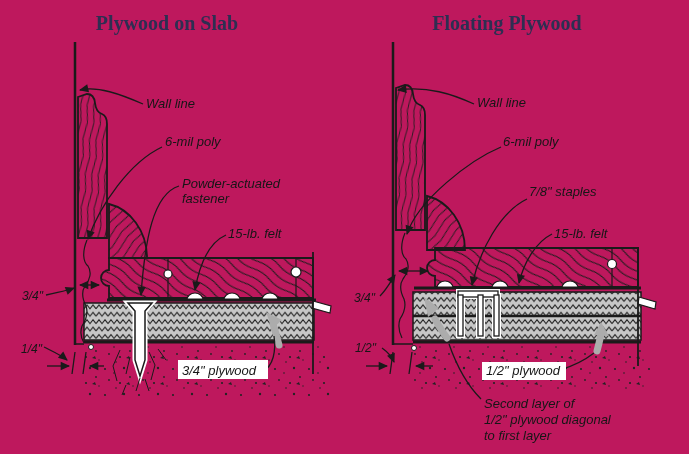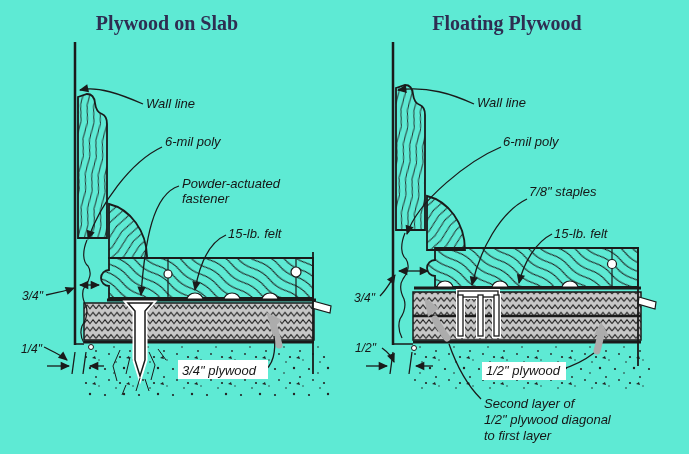--- a/index.html
+++ b/index.html
@@ -1,16 +1,16 @@
 <!DOCTYPE html>
 <html><head>
 <meta charset="utf-8">
 <style>
   html,body{margin:0;padding:0;background:#ffffff;}
-  .stage{position:relative;width:689px;height:454px;background:#5eead4;overflow:hidden;}
+  .stage{position:relative;width:689px;height:454px;background:#be185d;overflow:hidden;}
   svg{display:block;}
   .title{font:bold 20px "Liberation Serif", serif;fill:#2e2e52;}
   .lbl{font:italic 13px "Liberation Sans", sans-serif;fill:#161616;}
   .dim{font:italic 12px "Liberation Sans", sans-serif;fill:#161616;}
   .ln{stroke:#1a1a1a;fill:none;}
   .leader{stroke:#1a1a1a;stroke-width:1.3;fill:none;}
   .white-out{fill:#ffffff;stroke:#1a1a1a;}
   .gray-shaft{stroke:#acacac;stroke-width:7;fill:none;stroke-linecap:round;}
   .gray-head{fill:#acacac;}
 </style>

